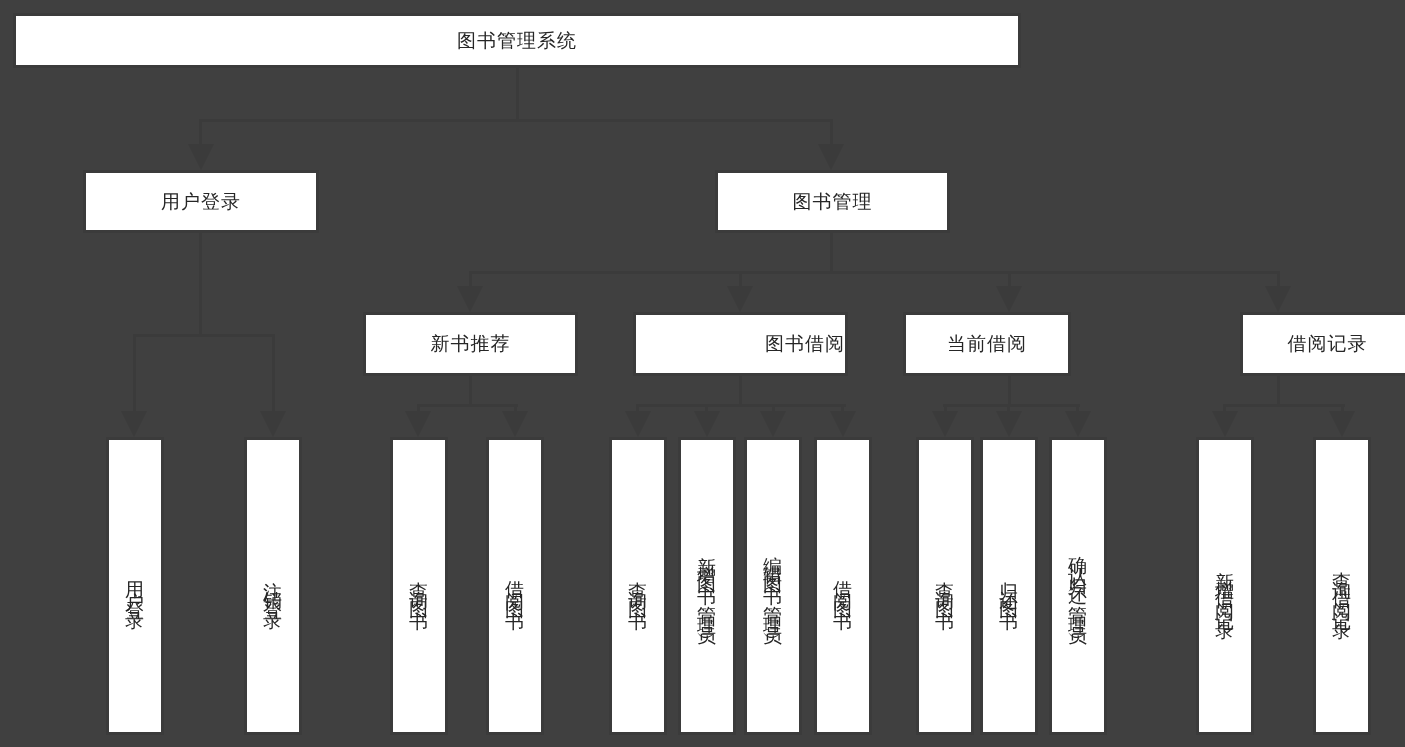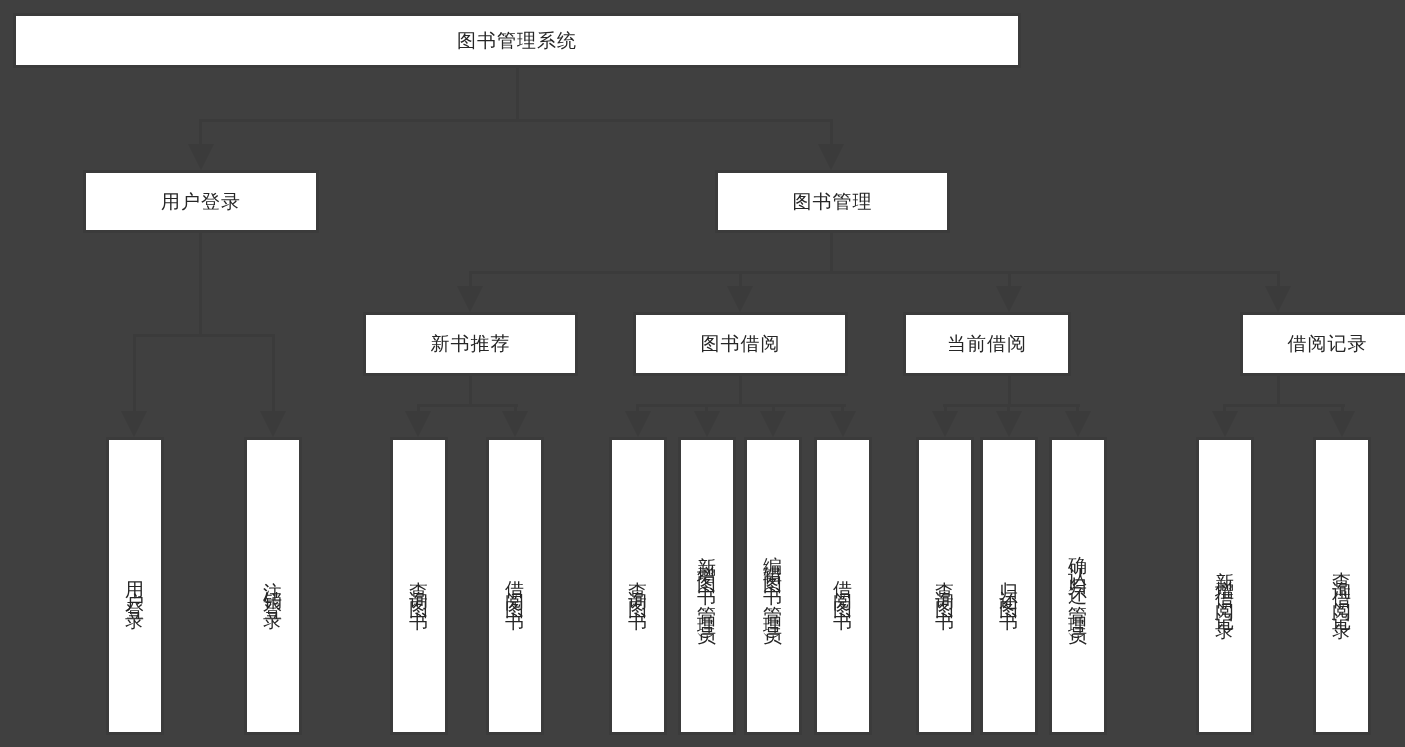--- a/index.html
+++ b/index.html
@@ -94,21 +94,21 @@
   <div class="vline" style="left:739px;top:271px;height:21px;"></div>
   <div class="arrow" style="left:727px;top:286px;"></div>
   <div class="vline" style="left:1008px;top:271px;height:21px;"></div>
   <div class="arrow" style="left:996px;top:286px;"></div>
   <div class="vline" style="left:1277px;top:271px;height:21px;"></div>
   <div class="arrow" style="left:1265px;top:286px;"></div>
 
   <div class="node hnode" style="left:363px;top:312px;width:215px;height:64px;">
     <span>新书推荐</span>
   </div>
-  <div class="node hnode" style="left:633px;top:312px;width:215px;height:64px;">
+  <div class="node hnode" style="left:633px;top:312px;width:215px;height:64px;justify-content:flex-end;">
     <span>图书借阅</span>
   </div>
   <div class="node hnode" style="left:903px;top:312px;width:168px;height:64px;">
     <span>当前借阅</span>
   </div>
   <div class="node hnode" style="left:1240px;top:312px;width:175px;height:64px;">
     <span>借阅记录</span>
   </div>
 
   <div class="vline" style="left:469px;top:376px;height:31px;"></div>

